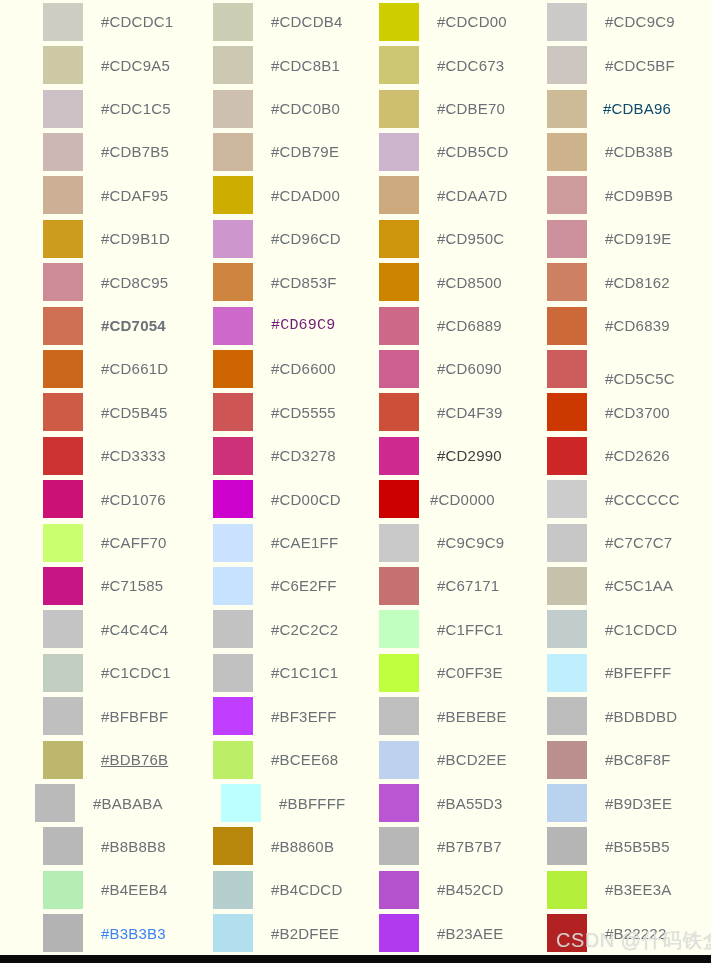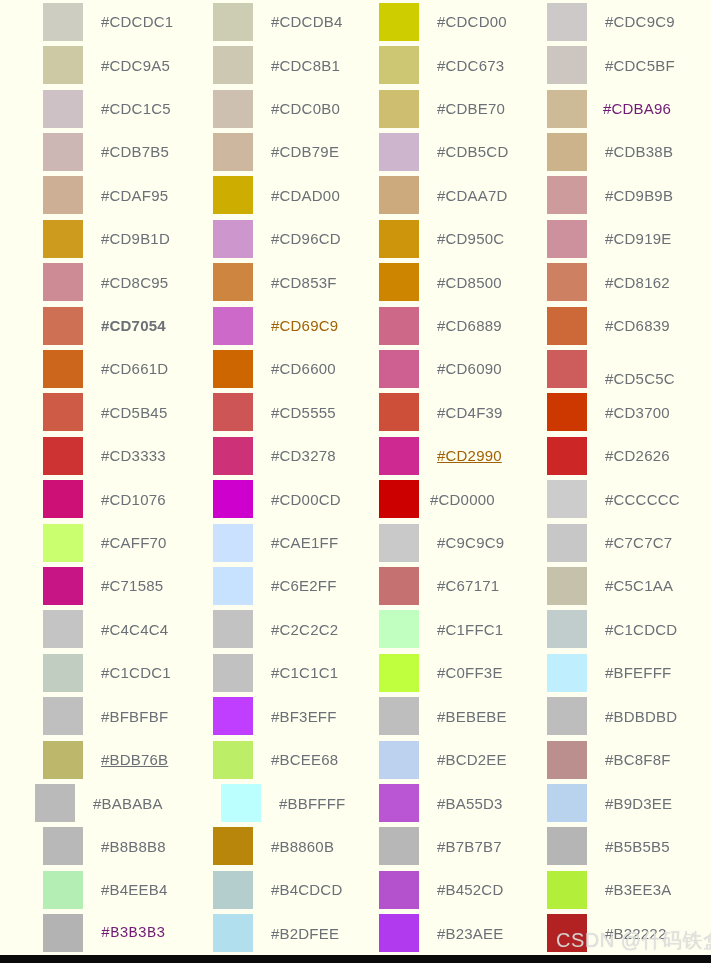--- a/index.html
+++ b/index.html
@@ -115,21 +115,21 @@
     <div class="cell col2">
       <div class="swatch" style="background: rgb(205, 192, 176);"></div>
       <div class="hexlabel" style="color: rgb(107, 111, 118);">#CDC0B0</div>
     </div>
     <div class="cell col3">
       <div class="swatch" style="background: rgb(205, 190, 112);"></div>
       <div class="hexlabel" style="color: rgb(107, 111, 118);">#CDBE70</div>
     </div>
     <div class="cell col4">
       <div class="swatch" style="background: rgb(205, 186, 150);"></div>
-      <div class="hexlabel" style="color: #701a75; margin-left: 16px;">#CDBA96</div>
+      <div class="hexlabel" style="color: #0c4a6e; margin-left: 16px;">#CDBA96</div>
     </div>
     <div class="cell col1">
       <div class="swatch" style="background: rgb(205, 183, 181);"></div>
       <div class="hexlabel" style="color: rgb(107, 111, 118);">#CDB7B5</div>
     </div>
     <div class="cell col2">
       <div class="swatch" style="background: rgb(205, 183, 158);"></div>
       <div class="hexlabel" style="color: rgb(107, 111, 118);">#CDB79E</div>
     </div>
     <div class="cell col3">
@@ -187,21 +187,21 @@
     <div class="cell col4">
       <div class="swatch" style="background: rgb(205, 129, 98);"></div>
       <div class="hexlabel" style="color: rgb(107, 111, 118);">#CD8162</div>
     </div>
     <div class="cell col1">
       <div class="swatch" style="background: rgb(205, 112, 84);"></div>
       <div class="hexlabel" style="color: rgb(107, 111, 118); font-weight: bold;">#CD7054</div>
     </div>
     <div class="cell col2">
       <div class="swatch" style="background: rgb(205, 105, 201);"></div>
-      <div class="hexlabel" style="color: #a16207;">#CD69C9</div>
+      <div class="hexlabel" style="color: #701a75; font-family: Liberation Mono, monospace;">#CD69C9</div>
     </div>
     <div class="cell col3">
       <div class="swatch" style="background: rgb(205, 104, 137);"></div>
       <div class="hexlabel" style="color: rgb(107, 111, 118);">#CD6889</div>
     </div>
     <div class="cell col4">
       <div class="swatch" style="background: rgb(205, 104, 57);"></div>
       <div class="hexlabel" style="color: rgb(107, 111, 118);">#CD6839</div>
     </div>
     <div class="cell col1">
@@ -239,21 +239,21 @@
     <div class="cell col1">
       <div class="swatch" style="background: rgb(205, 51, 51);"></div>
       <div class="hexlabel" style="color: rgb(107, 111, 118);">#CD3333</div>
     </div>
     <div class="cell col2">
       <div class="swatch" style="background: rgb(205, 50, 120);"></div>
       <div class="hexlabel" style="color: rgb(107, 111, 118);">#CD3278</div>
     </div>
     <div class="cell col3">
       <div class="swatch" style="background: rgb(205, 41, 144);"></div>
-      <div class="hexlabel" style="color: #a16207; text-decoration: underline;">#CD2990</div>
+      <div class="hexlabel" style="color: #404040;">#CD2990</div>
     </div>
     <div class="cell col4">
       <div class="swatch" style="background: rgb(205, 38, 38);"></div>
       <div class="hexlabel" style="color: rgb(107, 111, 118);">#CD2626</div>
     </div>
     <div class="cell col1">
       <div class="swatch" style="background: rgb(205, 16, 118);"></div>
       <div class="hexlabel" style="color: rgb(107, 111, 118);">#CD1076</div>
     </div>
     <div class="cell col2">
@@ -407,21 +407,21 @@
     <div class="cell col3">
       <div class="swatch" style="background: rgb(180, 82, 205);"></div>
       <div class="hexlabel" style="color: rgb(107, 111, 118);">#B452CD</div>
     </div>
     <div class="cell col4">
       <div class="swatch" style="background: rgb(179, 238, 58);"></div>
       <div class="hexlabel" style="color: rgb(107, 111, 118);">#B3EE3A</div>
     </div>
     <div class="cell col1">
       <div class="swatch" style="background: rgb(179, 179, 179);"></div>
-      <div class="hexlabel" style="color: #701a75; font-family: Liberation Mono, monospace;">#B3B3B3</div>
+      <div class="hexlabel" style="color: #3b82f6;">#B3B3B3</div>
     </div>
     <div class="cell col2">
       <div class="swatch" style="background: rgb(178, 223, 238);"></div>
       <div class="hexlabel" style="color: rgb(107, 111, 118);">#B2DFEE</div>
     </div>
     <div class="cell col3">
       <div class="swatch" style="background: rgb(178, 58, 238);"></div>
       <div class="hexlabel" style="color: rgb(107, 111, 118);">#B23AEE</div>
     </div>
     <div class="cell col4">

